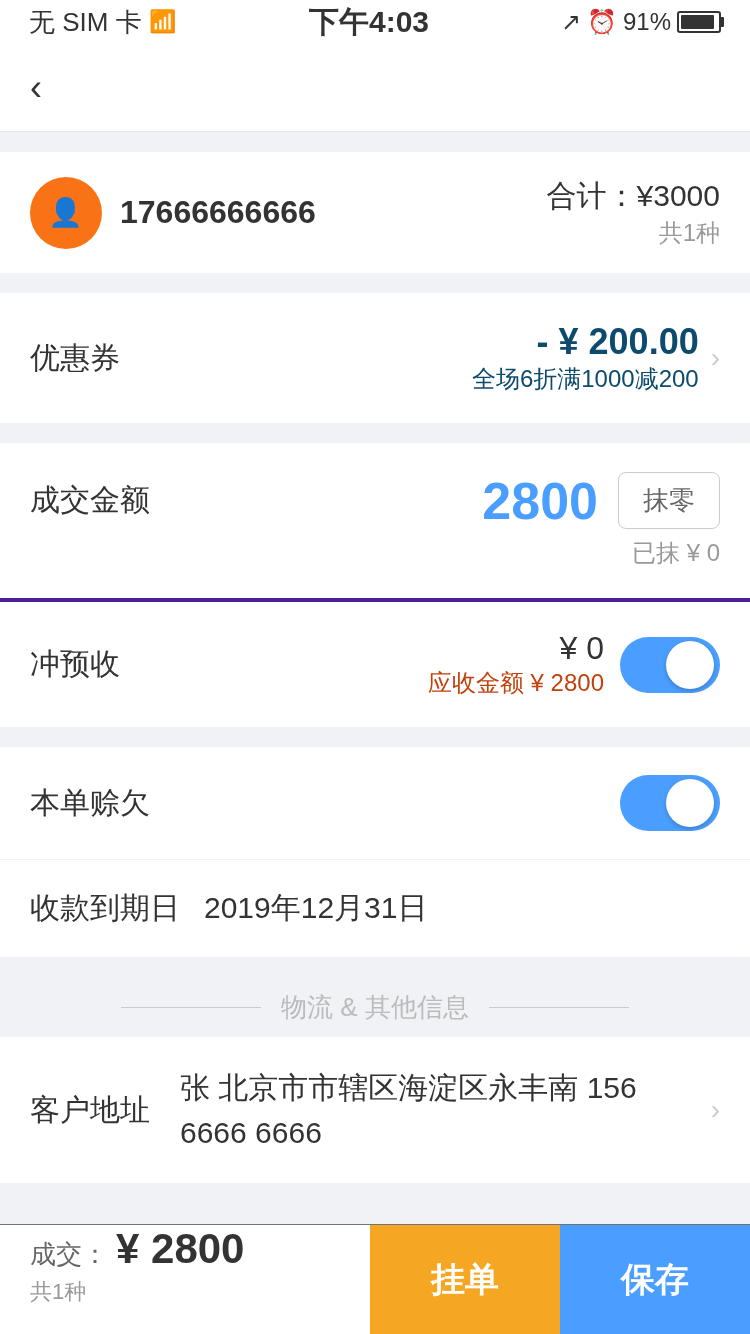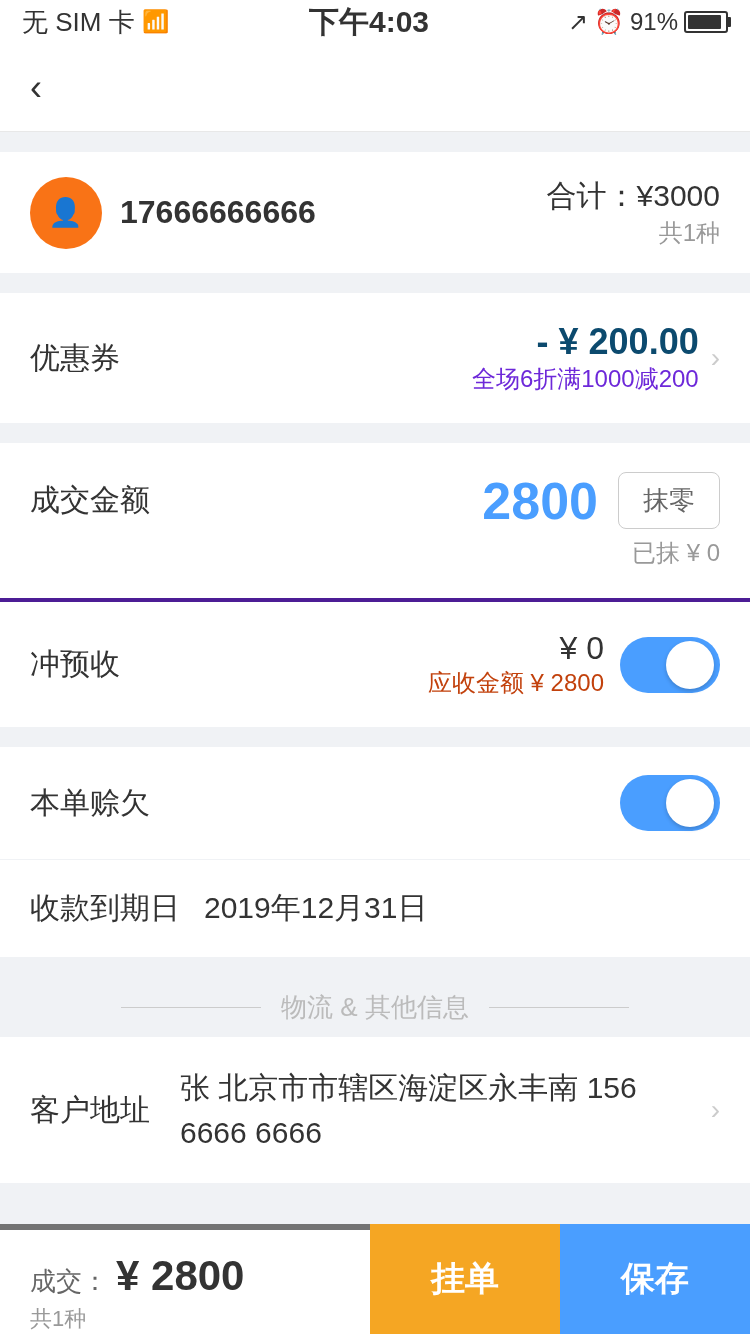--- a/index.html
+++ b/index.html
@@ -13,21 +13,21 @@
       color: #333;
     }
 
     
     .status-bar {
       height: 44px;
       background: #fff;
       display: flex;
       align-items: center;
       justify-content: space-between;
-      padding: 0 22px;
+      padding: 0 29px;
       font-size: 26px;
       font-weight: 500;
     }
     .status-left { display: flex; align-items: center; gap: 8px; }
     .status-center { font-size: 30px; font-weight: 600; }
     .status-right { display: flex; align-items: center; gap: 6px; font-size: 24px; }
     .wifi-icon { font-size: 22px; }
     .battery-box {
       display: inline-flex; align-items: center;
       border: 2px solid #333; border-radius: 3px;
@@ -100,21 +100,21 @@
     
     .coupon-row {
       background: #fff;
       padding: 28px 30px;
       display: flex;
       align-items: center;
       justify-content: space-between;
     }
     .coupon-right { display: flex; align-items: center; gap: 12px; }
     .coupon-amount { font-size: 36px; color: #0c4a6e; font-weight: 600; }
-    .coupon-desc { font-size: 24px; color: #6d28d9; text-align: right; }
+    .coupon-desc { font-size: 24px; color: #0c4a6e; text-align: right; }
 
     
     .deal-section {
       background: #fff;
       padding: 29px 30px;
       border-bottom: 4px solid #4c1d95;
     }
     .deal-row {
       display: flex;
       align-items: center;
@@ -235,22 +235,22 @@
 
     
     .bottom-bar {
       position: fixed;
       bottom: 0;
       left: 0;
       width: 750px;
       height: 110px;
       background: #fff;
       display: flex;
-      align-items: flex-end;
-      border-top: 6px solid #737373;
+      align-items: flex-start;
+      border-top: 1px solid #737373;
     }
     .bottom-summary {
       flex: 1;
       padding: 0 30px;
     }
     .bottom-deal { font-size: 28px; color: #333; display: flex; align-items: baseline; gap: 8px; }
     .bottom-deal-label { font-size: 26px; color: #666; }
     .bottom-deal-amount { font-size: 42px; font-weight: 700; color: #333; }
     .bottom-count { font-size: 22px; color: #999; margin-top: 4px; }
     .btn-hang {

